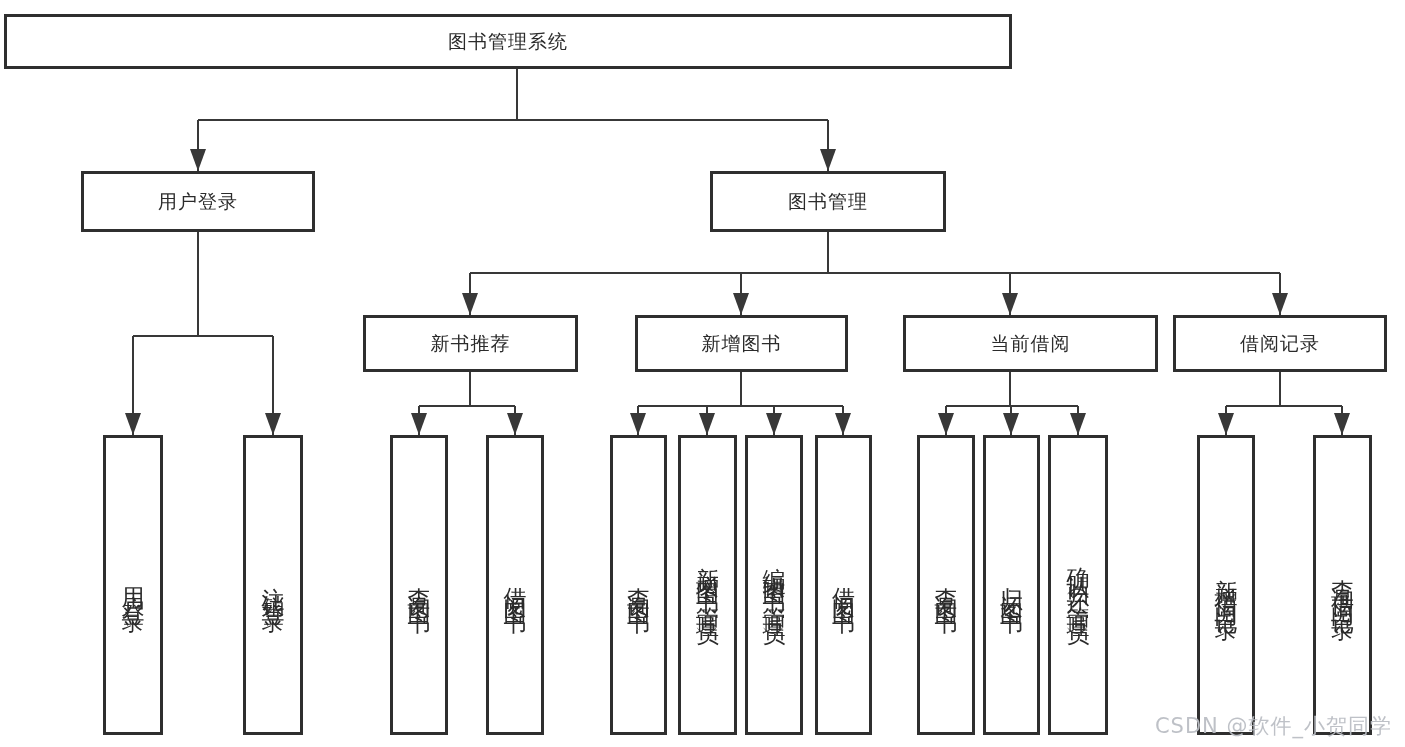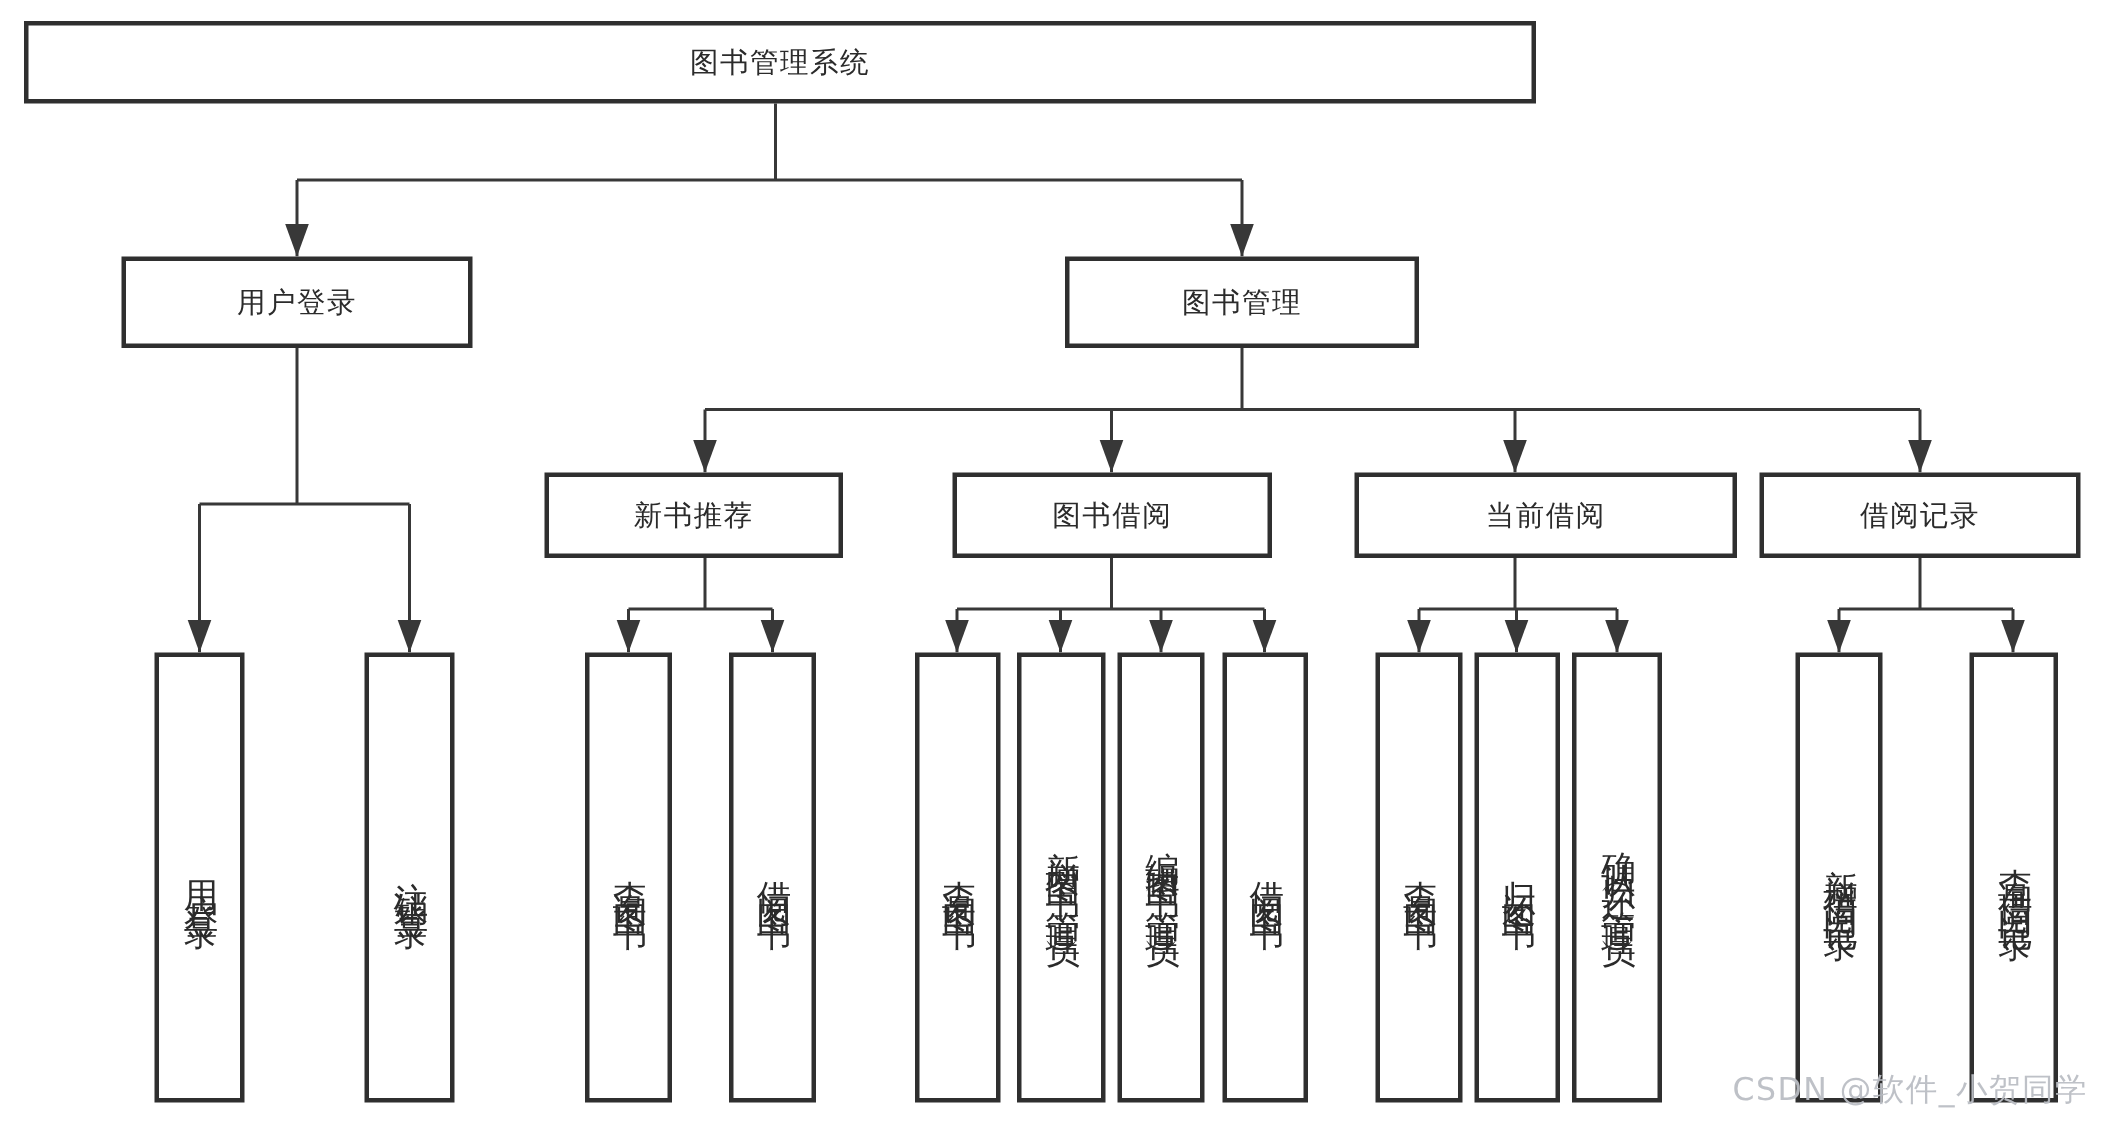--- a/index.html
+++ b/index.html
@@ -109,27 +109,27 @@
       <line x1="1078" y1="406" x2="1078" y2="435" marker-end="url(#arw)"></line>
     </g>
 
     <g>
       <path d="M1280 372 V406 M1226 406 H1342"></path>
       <line x1="1226" y1="406" x2="1226" y2="435" marker-end="url(#arw)"></line>
       <line x1="1342" y1="406" x2="1342" y2="435" marker-end="url(#arw)"></line>
     </g>
   </svg>
 
-  <div class="node h" style="left:16px;top:14px;width:1008px;height:55px">图书管理系统</div>
+  <div class="node h" style="left:4px;top:14px;width:1008px;height:55px">图书管理系统</div>
 
   <div class="node h" style="left:81px;top:171px;width:234px;height:61px">用户登录</div>
   <div class="node h" style="left:710px;top:171px;width:236px;height:61px">图书管理</div>
 
-  <div class="node h" style="left:363px;top:315px;width:199px;height:57px">新书推荐</div>
-  <div class="node h" style="left:635px;top:315px;width:213px;height:57px">图书借阅</div>
+  <div class="node h" style="left:363px;top:315px;width:215px;height:57px">新书推荐</div>
+  <div class="node h" style="left:635px;top:315px;width:213px;height:57px">新增图书</div>
   <div class="node h" style="left:903px;top:315px;width:255px;height:57px">当前借阅</div>
   <div class="node h" style="left:1173px;top:315px;width:214px;height:57px">借阅记录</div>
 
   <div class="node v" style="left:103px;top:435px;width:60px;height:300px">用户登录</div>
   <div class="node v" style="left:243px;top:435px;width:60px;height:300px">注销登录</div>
 
   <div class="node v" style="left:390px;top:435px;width:58px;height:300px">查询图书</div>
   <div class="node v" style="left:486px;top:435px;width:58px;height:300px">借阅图书</div>
 
   <div class="node v" style="left:610px;top:435px;width:57px;height:300px">查询图书</div>

